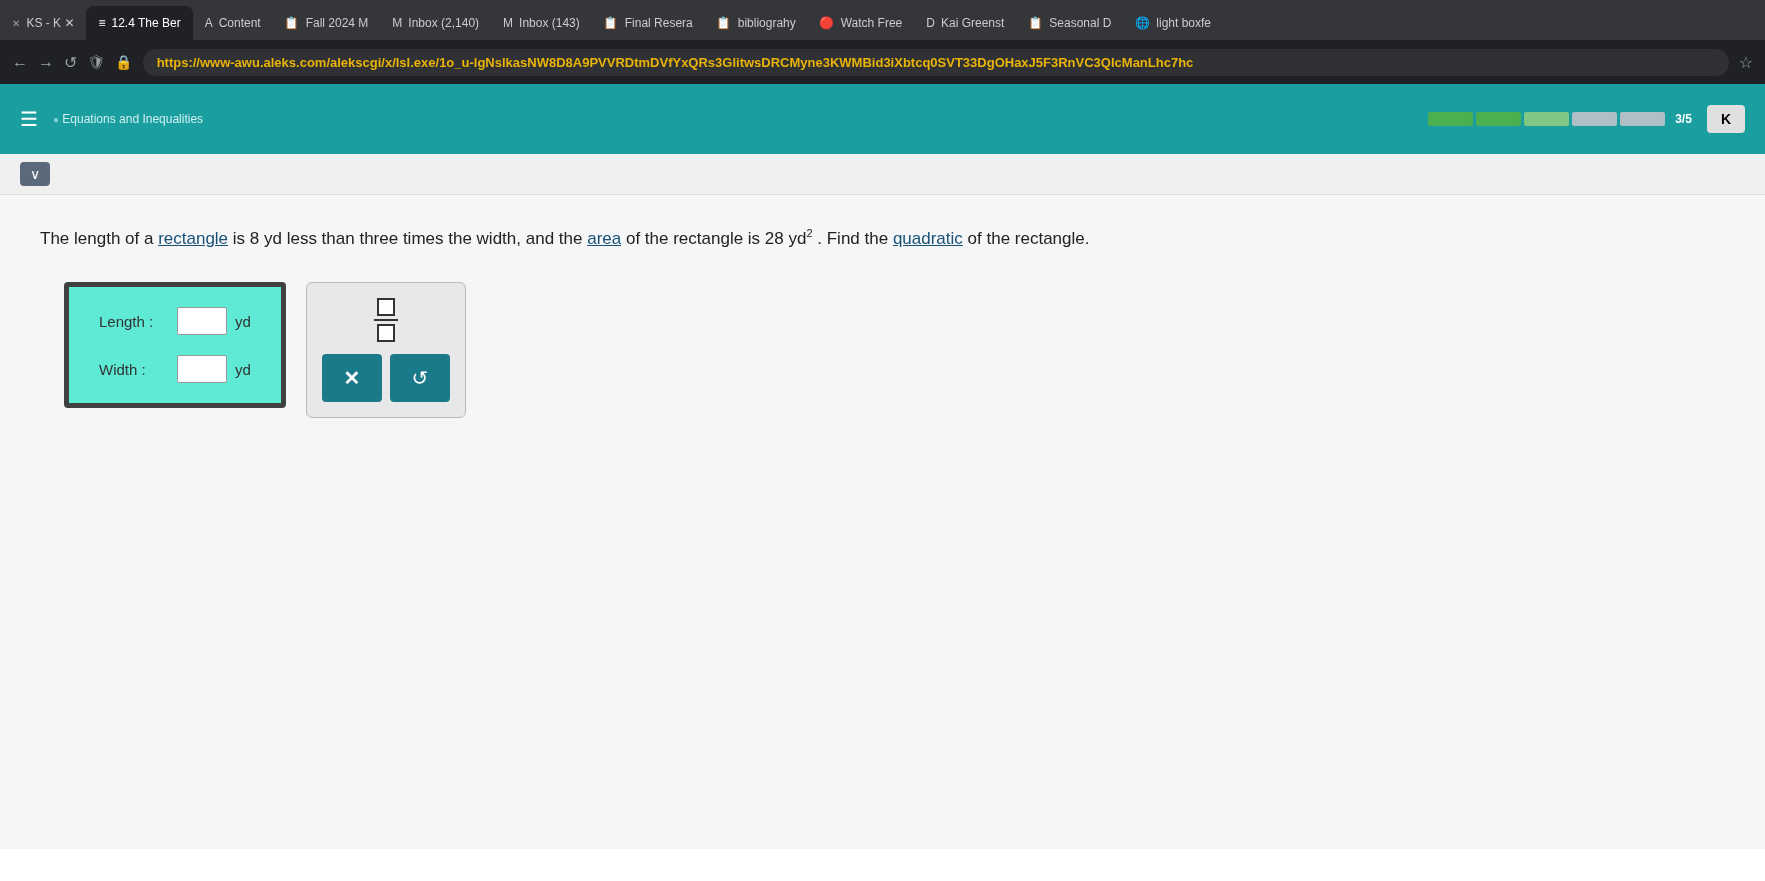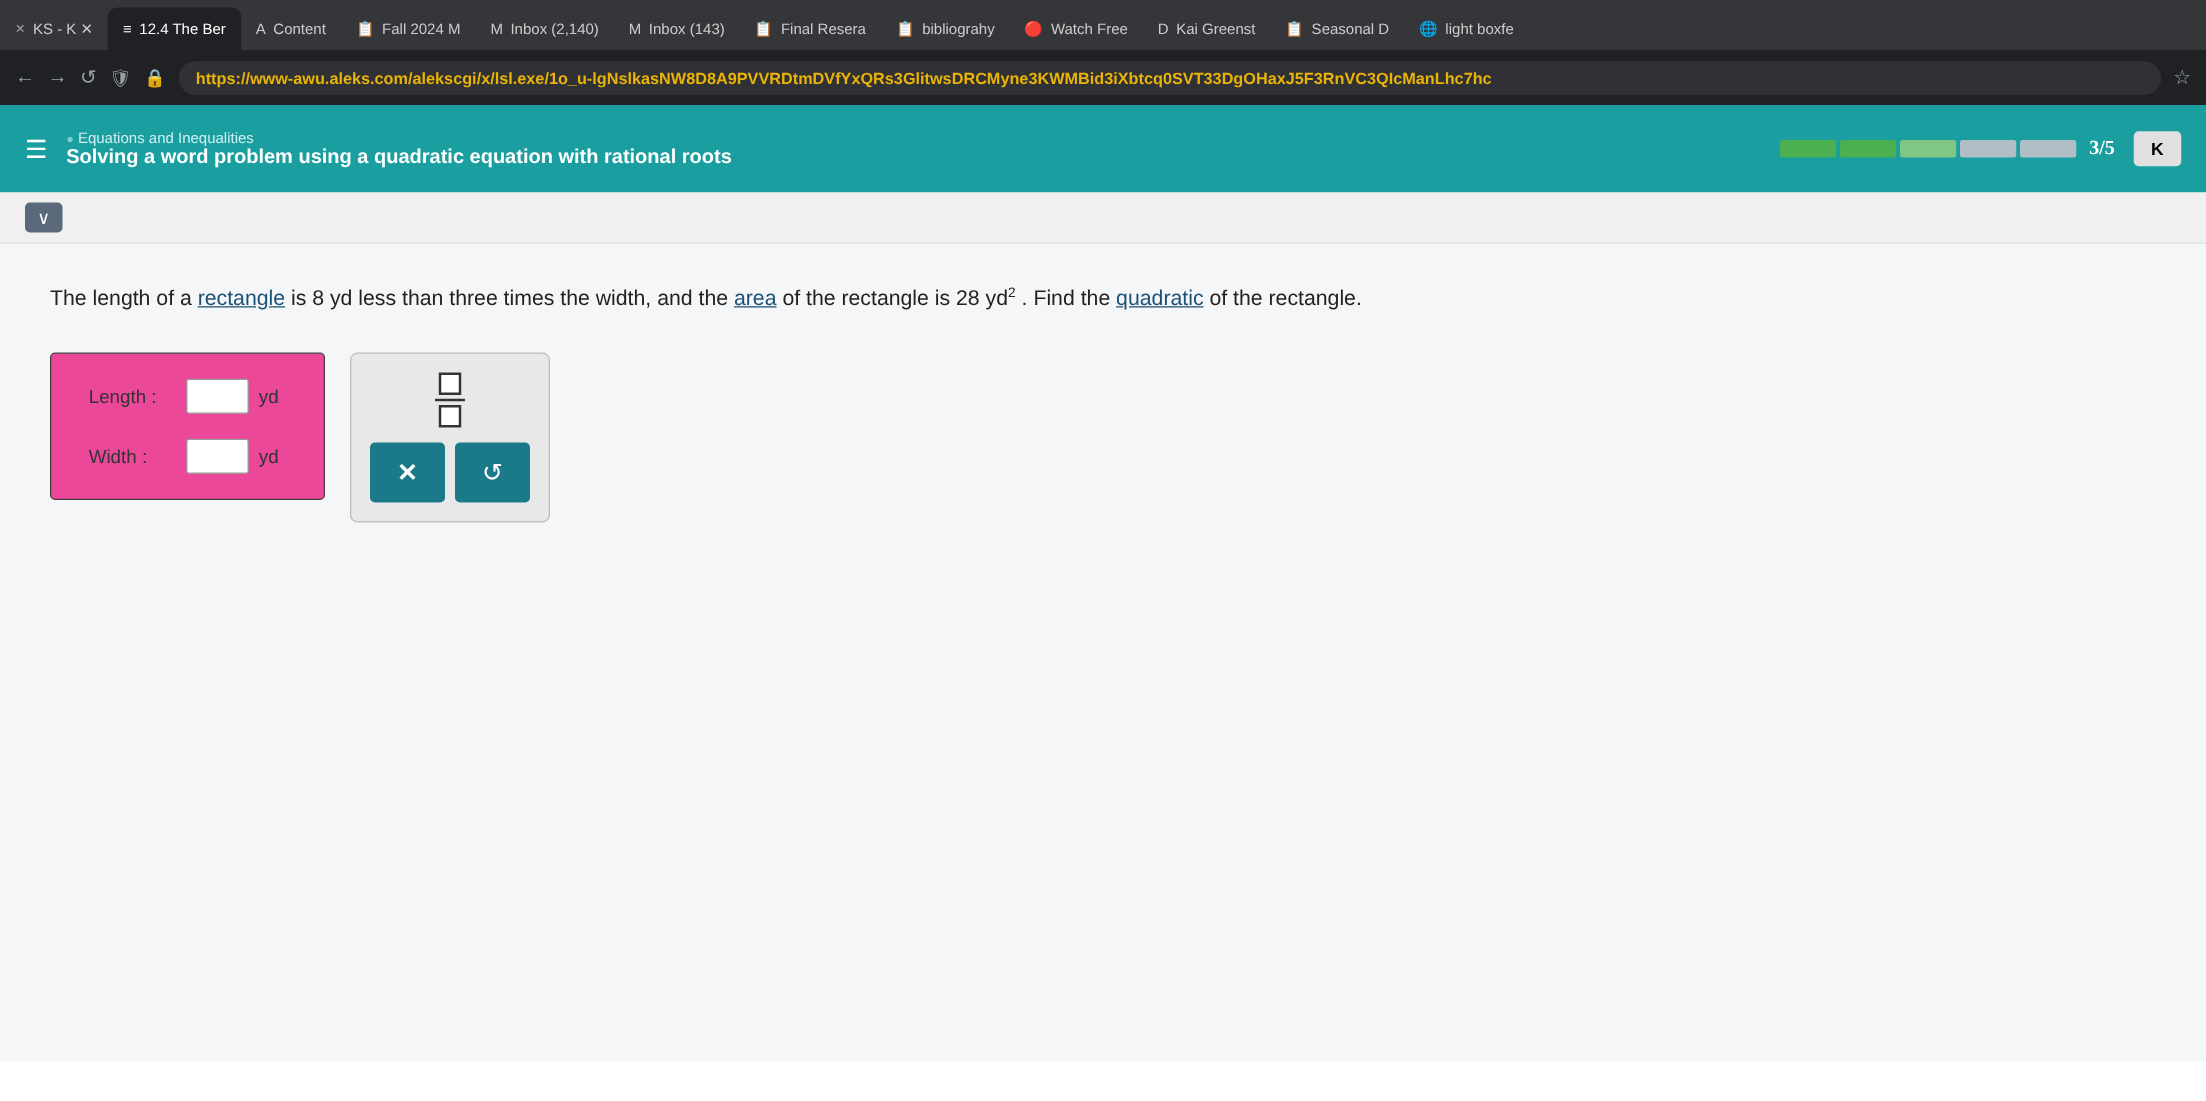--- a/index.html
+++ b/index.html
@@ -109,23 +109,22 @@
     .progress-segment {
       height: 14px;
       width: 45px;
       border-radius: 2px;
     }
     .seg-green { background: #4caf50; }
     .seg-green2 { background: #81c784; }
     .seg-gray { background: #b0bec5; }
     .progress-label {
       color: white;
-      font-size: 16px;
+      font-size: 12px;
       font-weight: bold;
-      font-family: Liberation Serif, serif;
     }
     .k-btn {
       background: #e0e0e0;
       border: none;
       border-radius: 4px;
       padding: 6px 14px;
       font-size: 14px;
       font-weight: bold;
       cursor: pointer;
     }
@@ -168,25 +167,26 @@
     sup { font-size: 11px; }
 
     
     .answer-area {
       display: flex;
       gap: 20px;
       align-items: flex-start;
     }
 
     .input-box-container {
-      background: #ec4899;
-      border: 1px solid #404040;
+      background: #5eead4;
+      border: 5px solid #404040;
       border-radius: 4px;
       padding: 20px 30px;
       min-width: 220px;
+      margin-left: 24px;
     }
     .input-row {
       display: flex;
       align-items: center;
       gap: 8px;
       margin-bottom: 20px;
     }
     .input-row:last-child { margin-bottom: 0; }
     .input-label {
       font-size: 15px;
@@ -339,21 +339,20 @@
 
 <div class="aleks-app">
 
   <div class="aleks-topnav">
     <span class="hamburger-icon">☰</span>
     <div class="topic-info">
       <div class="topic-category">
         <span style="color:#7ecfcf; font-size:10px;">●</span>
         <span>Equations and Inequalities</span>
       </div>
-      <div class="topic-title">Solving a word problem using a quadratic equation with rational roots</div>
     </div>
     <div class="progress-area">
       <div class="progress-bar-container">
         <div class="progress-segment seg-green"></div>
         <div class="progress-segment seg-green"></div>
         <div class="progress-segment seg-green2"></div>
         <div class="progress-segment seg-gray"></div>
         <div class="progress-segment seg-gray"></div>
       </div>
       <span class="progress-label">3/5</span>

